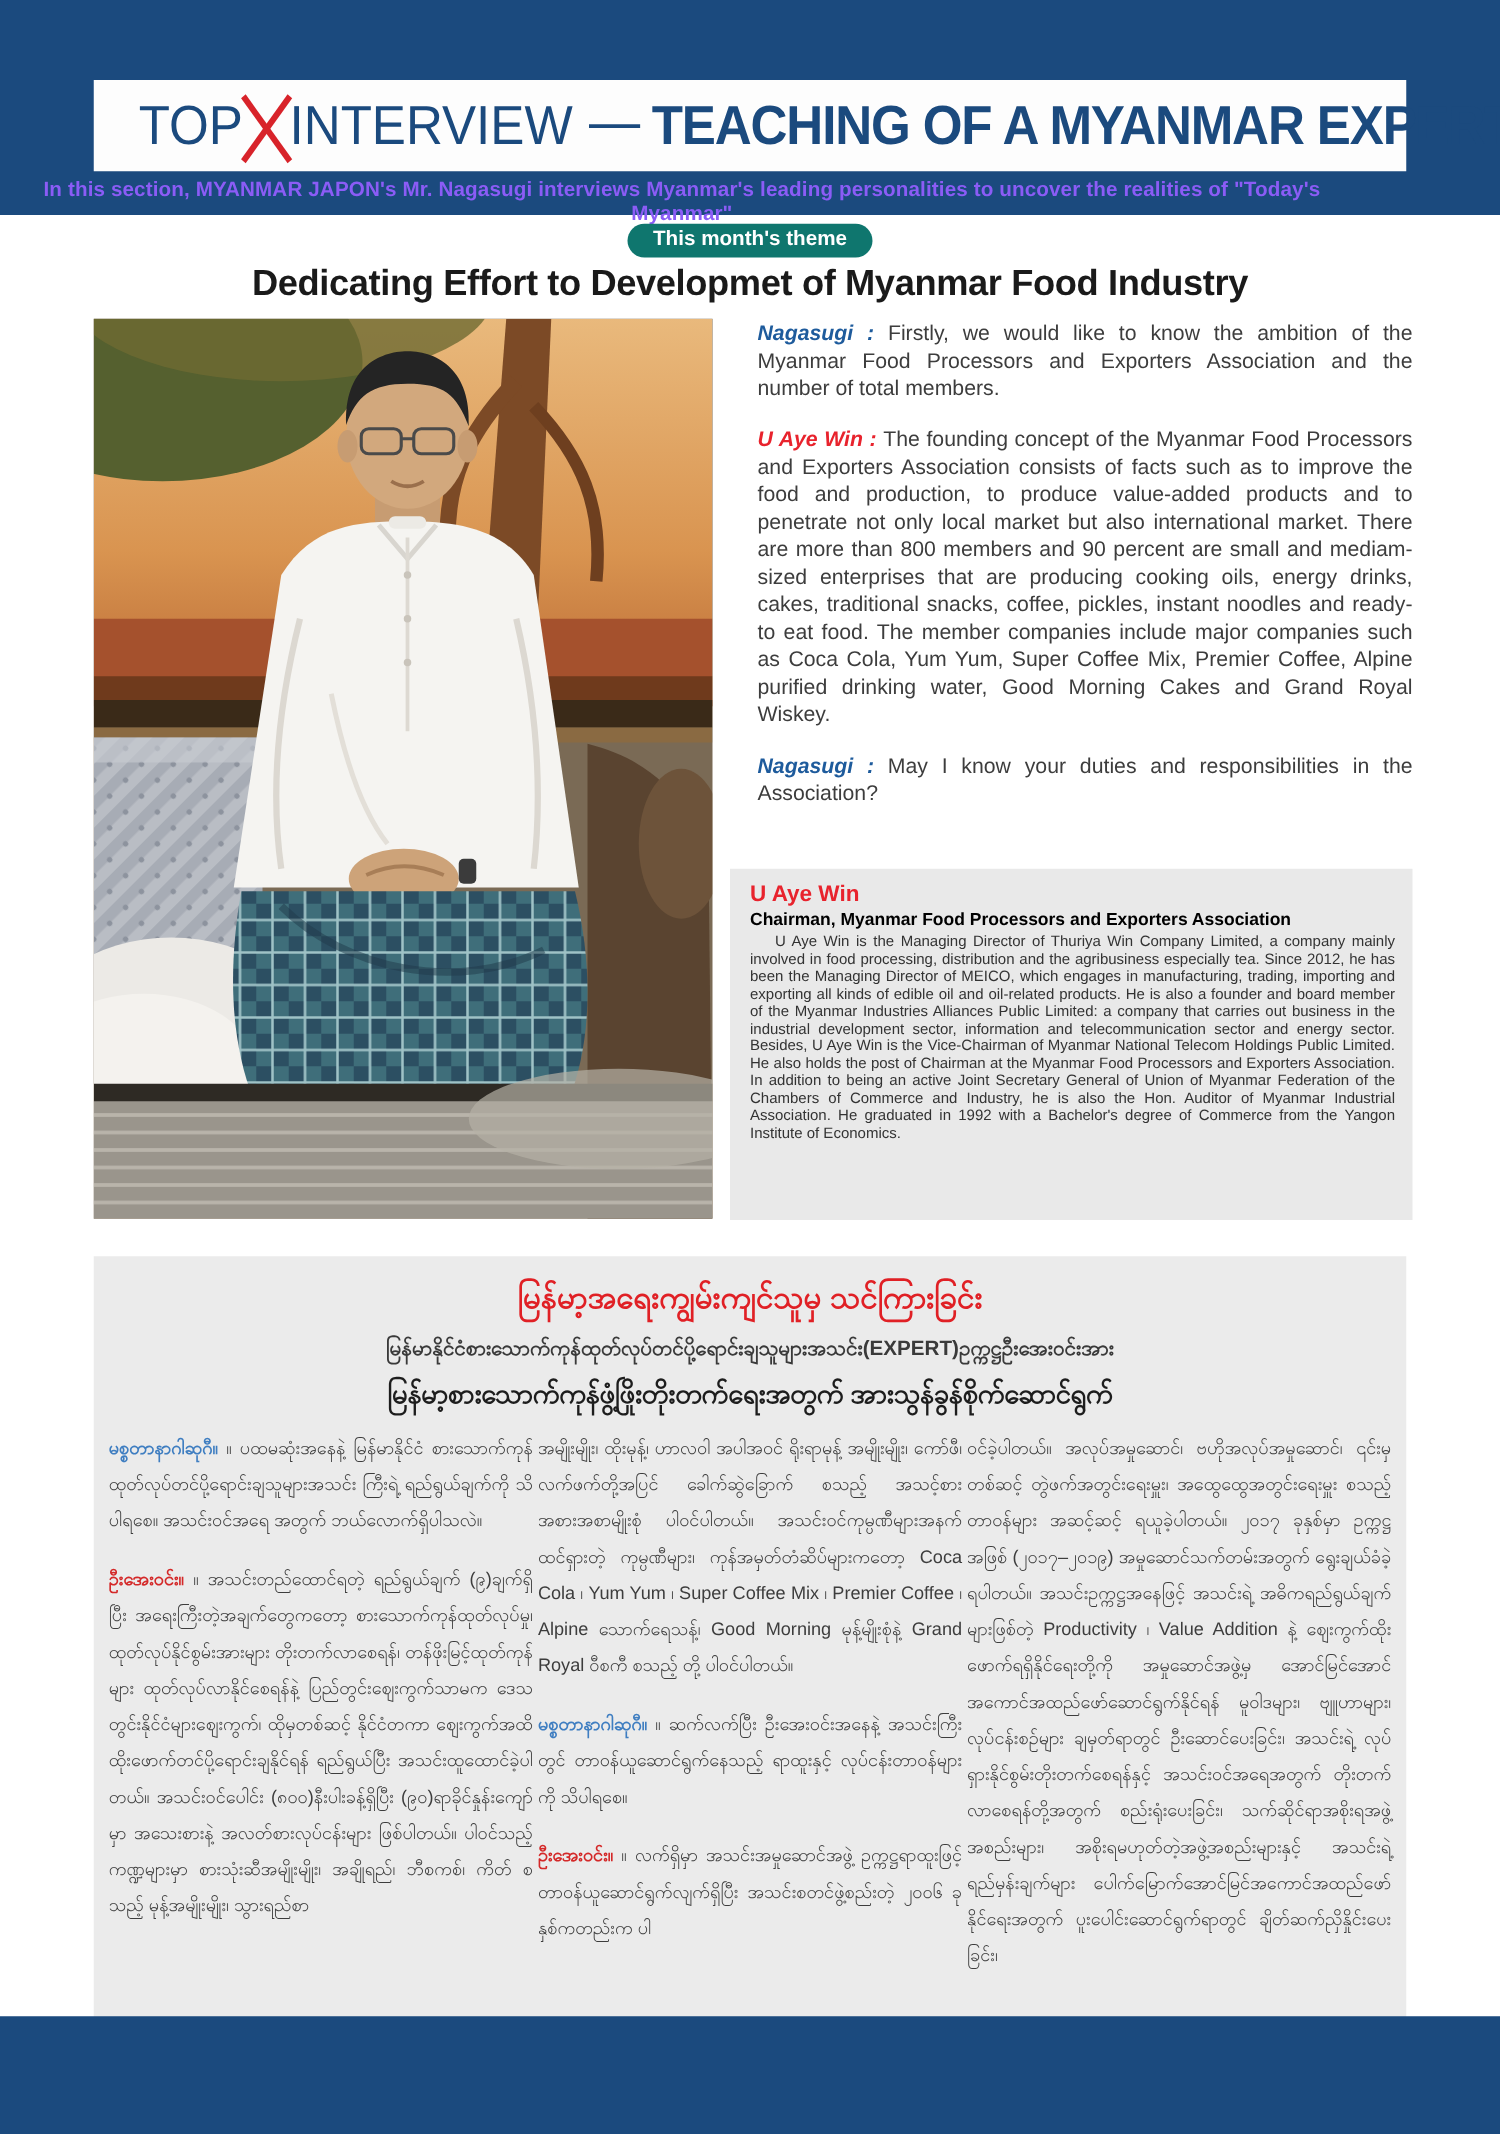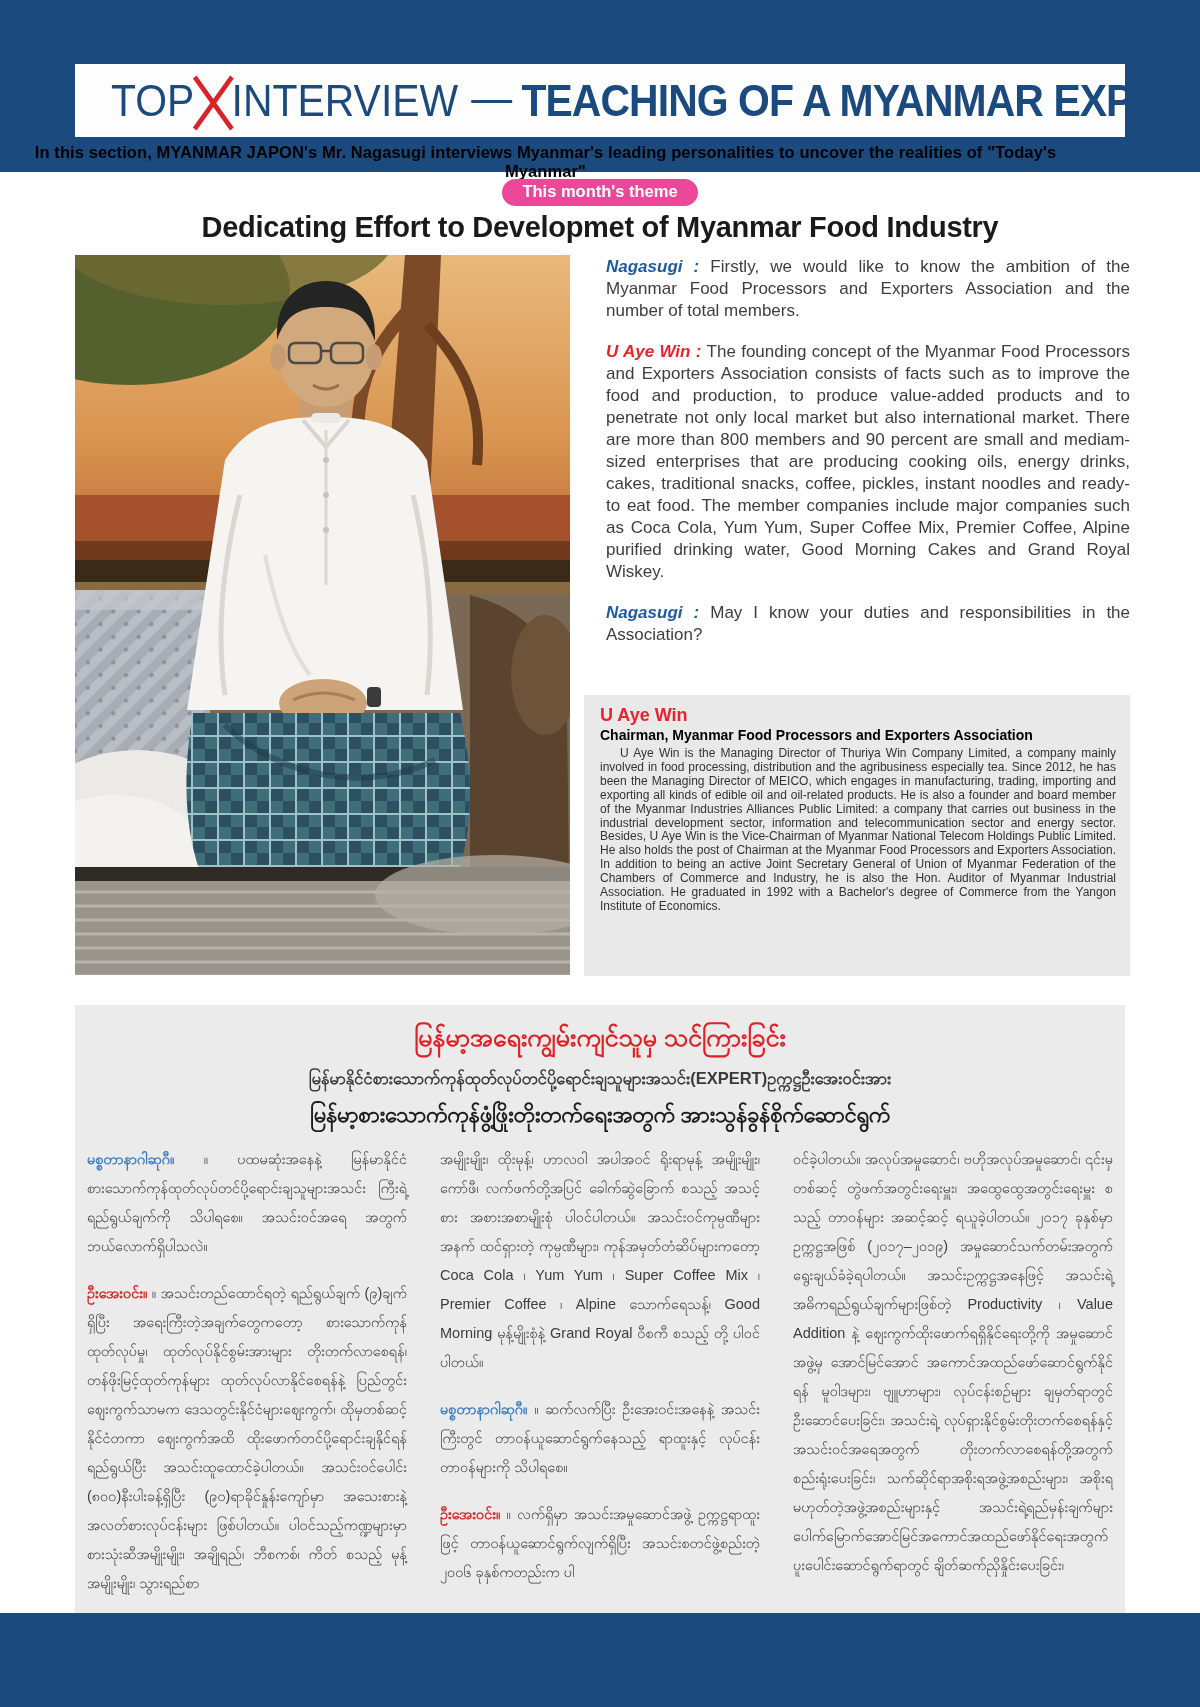--- a/index.html
+++ b/index.html
@@ -8,26 +8,26 @@
 
   
   .band-top{position:absolute;top:0;left:0;width:1200px;height:172px;background:#1b4a7e;}
   .title-box{position:absolute;top:64px;left:75px;width:1050px;height:73px;background:#fdfdfd;
              display:flex;align-items:center;padding-left:36px;box-sizing:border-box;}
   .title-line{display:flex;align-items:center;transform:scaleX(0.93);transform-origin:left center;white-space:nowrap;}
   .brand-light{font-size:44px;font-weight:400;color:#1b4a7e;letter-spacing:0px;}
   .x-wrap{width:56px;height:64px;margin:0 -8px;display:inline-block;position:relative;top:2px;}
   .brand-dash{font-size:44px;font-weight:400;color:#1b4a7e;margin:0 10px 0 14px;position:relative;top:-3px;}
   .brand-bold{font-size:44px;font-weight:700;color:#1b4a7e;letter-spacing:-1px;}
-  .tagline{position:absolute;top:143px;left:0;width:1091px;text-align:center;color:#000000;
+  .tagline{position:absolute;top:143px;left:0;width:1091px;text-align:center;color:#8b5cf6;
            font-size:16.5px;font-weight:700;letter-spacing:0.1px;}
 
   
   .badge-row{position:absolute;top:179px;left:0;width:1200px;text-align:center;}
-  .badge{display:inline-block;background:#ec4899;color:#ffffff;font-size:16.5px;font-weight:700;
+  .badge{display:inline-block;background:#0f766e;color:#ffffff;font-size:16.5px;font-weight:700;
          padding:3px 20px 5px 20px;border-radius:16px;}
   .article-title-row{position:absolute;top:211px;left:0;width:1200px;text-align:center;}
   .article-title{font-size:29px;font-weight:700;color:#1a1a1a;letter-spacing:-0.3px;}
 
   
   .photo{position:absolute;top:255px;left:75px;width:495px;height:720px;overflow:hidden;background:#7a6a55;}
   .photo svg{display:block;}
 
   
   .interview{position:absolute;top:256px;left:606px;width:524px;color:#3d3d3d;}
@@ -42,21 +42,21 @@
   .bio-name{font-size:18px;font-weight:700;color:#e8232d;margin:0 0 1px 0;}
   .bio-title{font-size:14px;font-weight:700;color:#000000;margin:0 0 4px 0;}
   .bio-text{font-size:12px;line-height:13.9px;color:#333333;text-align:justify;text-indent:20px;margin:0;}
 
   
   .mm-section{position:absolute;top:1005px;left:75px;width:1050px;height:735px;background:#ebebeb;
               box-sizing:border-box;padding:16px 12px 0 12px;overflow:hidden;}
   .mm-red-title{text-align:center;color:#e02025;font-size:25px;font-weight:700;margin:0 0 10px 0;}
   .mm-sub{text-align:center;color:#3a3a3a;font-size:16.5px;font-weight:600;margin:0 0 6px 0;}
   .mm-headline{text-align:center;color:#1d1d1d;font-size:22px;font-weight:700;margin:8px 0 12px 0;letter-spacing:-0.3px;}
-  .mm-cols{display:flex;gap:33px;}
+  .mm-cols{display:flex;gap:4px;}
   .mm-col{flex:1;min-width:0;}
   .mm-para{margin:0 0 18px 0;font-size:14.5px;line-height:29px;color:#3d3d3d;text-align:justify;}
   .mm-label{font-weight:700;}
   .mm-label.blue{color:#3f7ec1;}
   .mm-label.red{color:#d42929;}
 
   
   .band-bottom{position:absolute;top:1613px;left:0;width:1200px;height:94px;background:#1b4a7e;}
 </style>
 </head>

